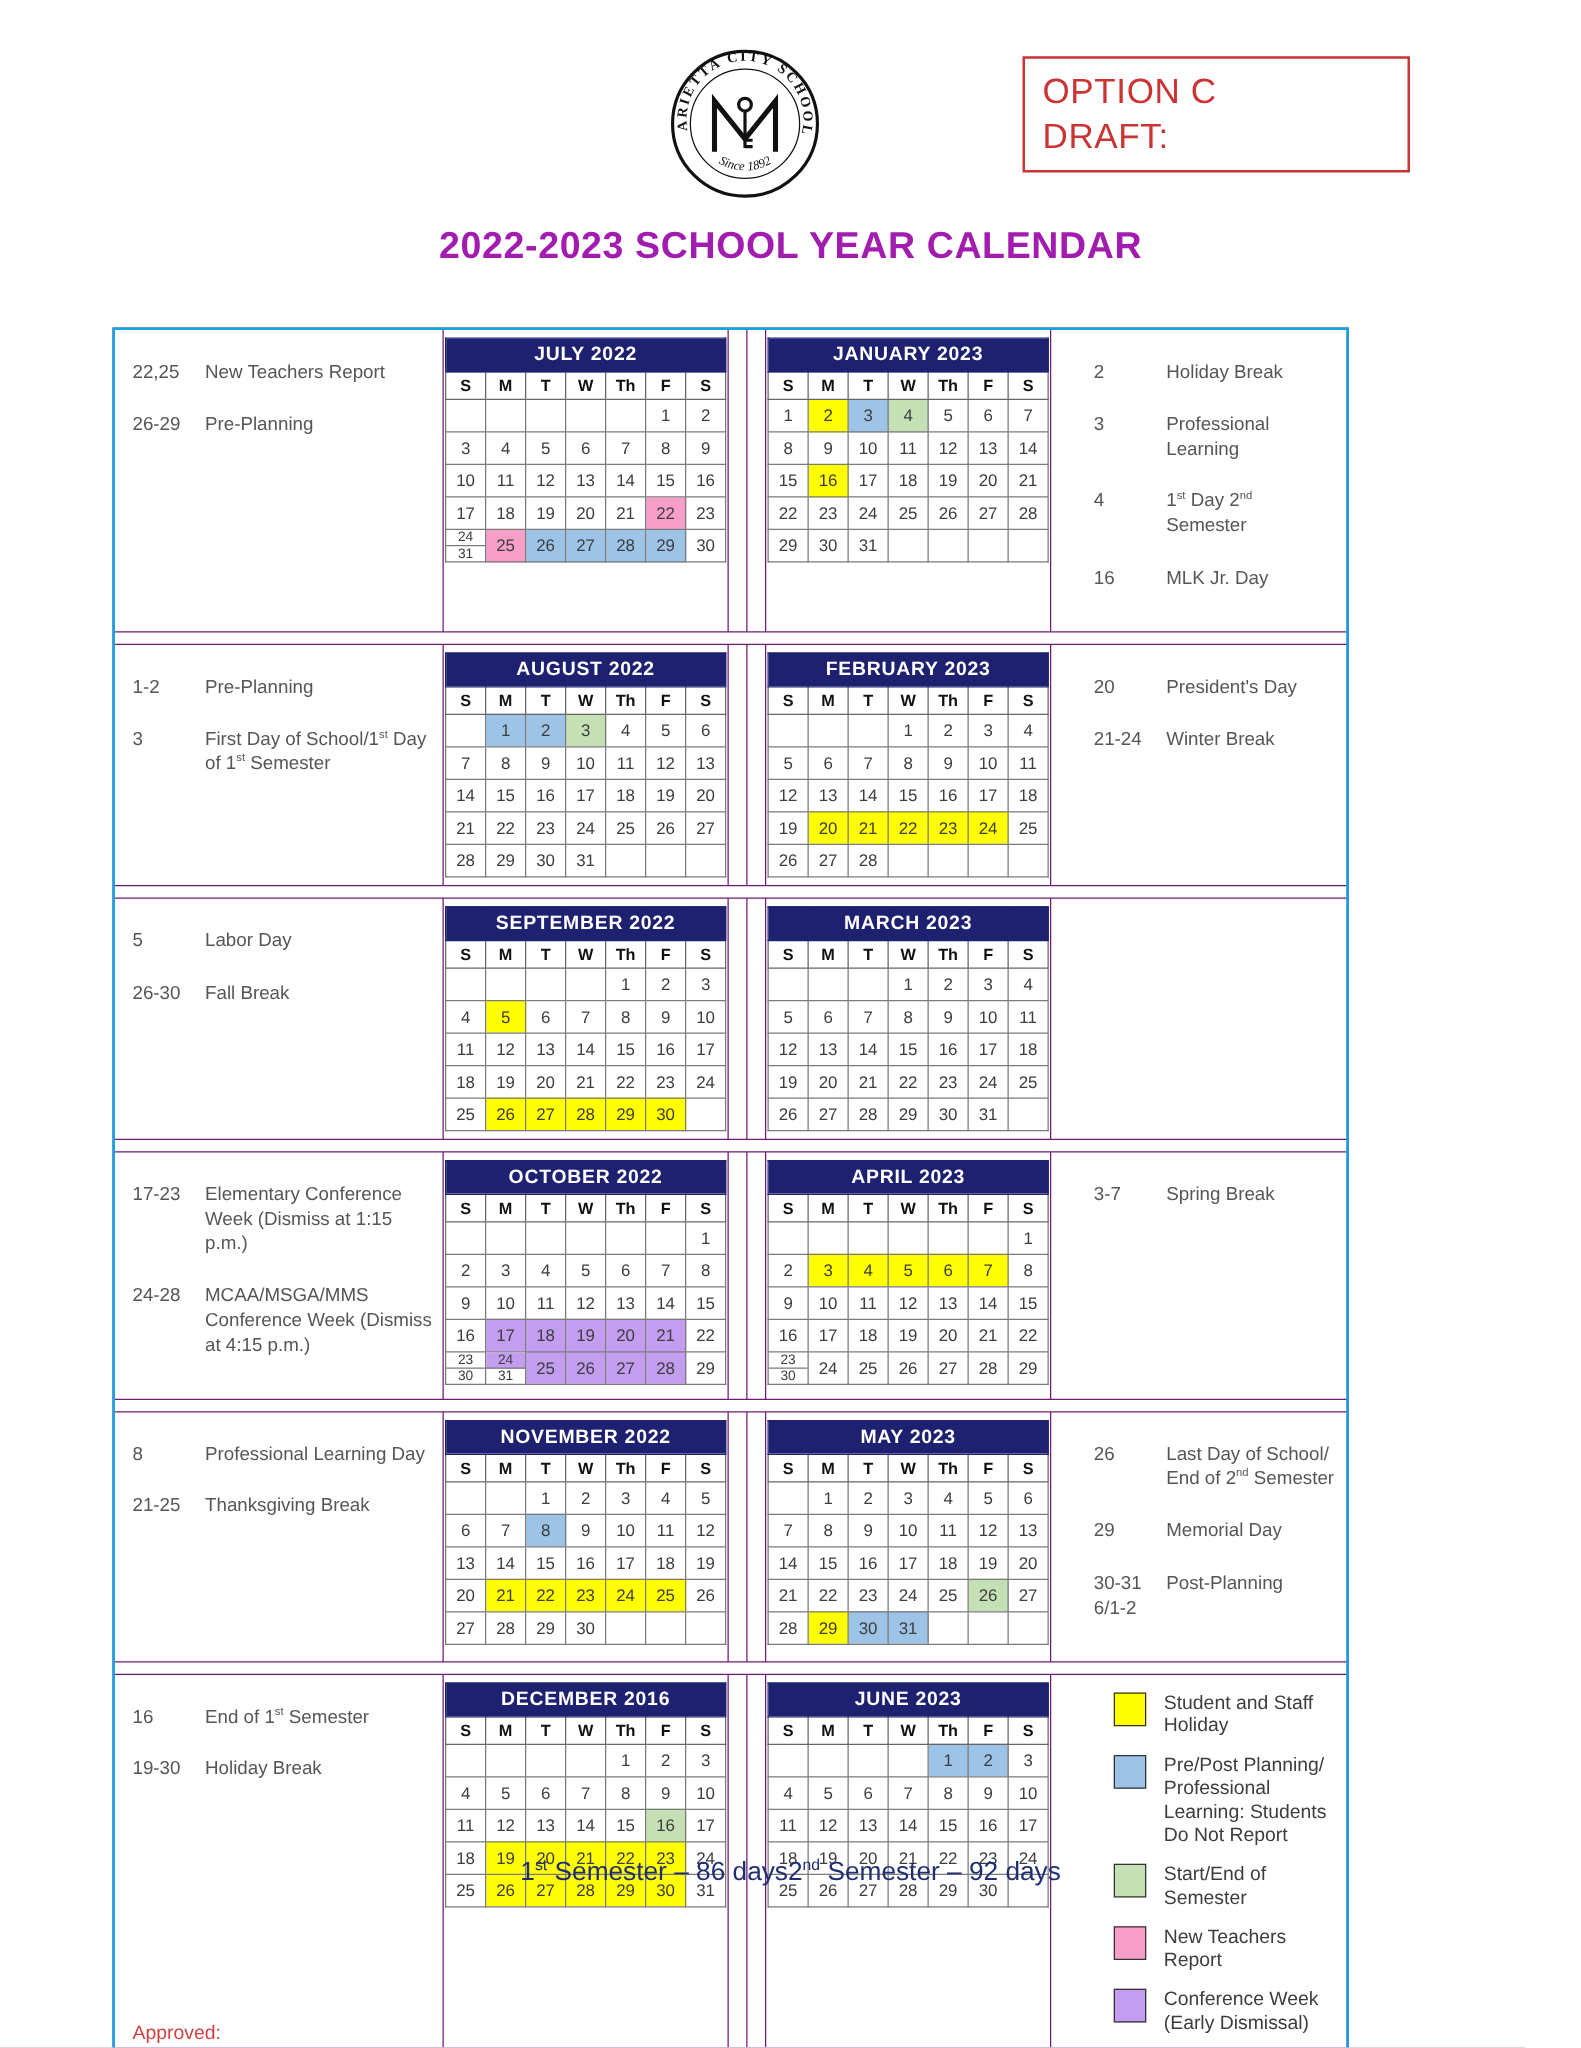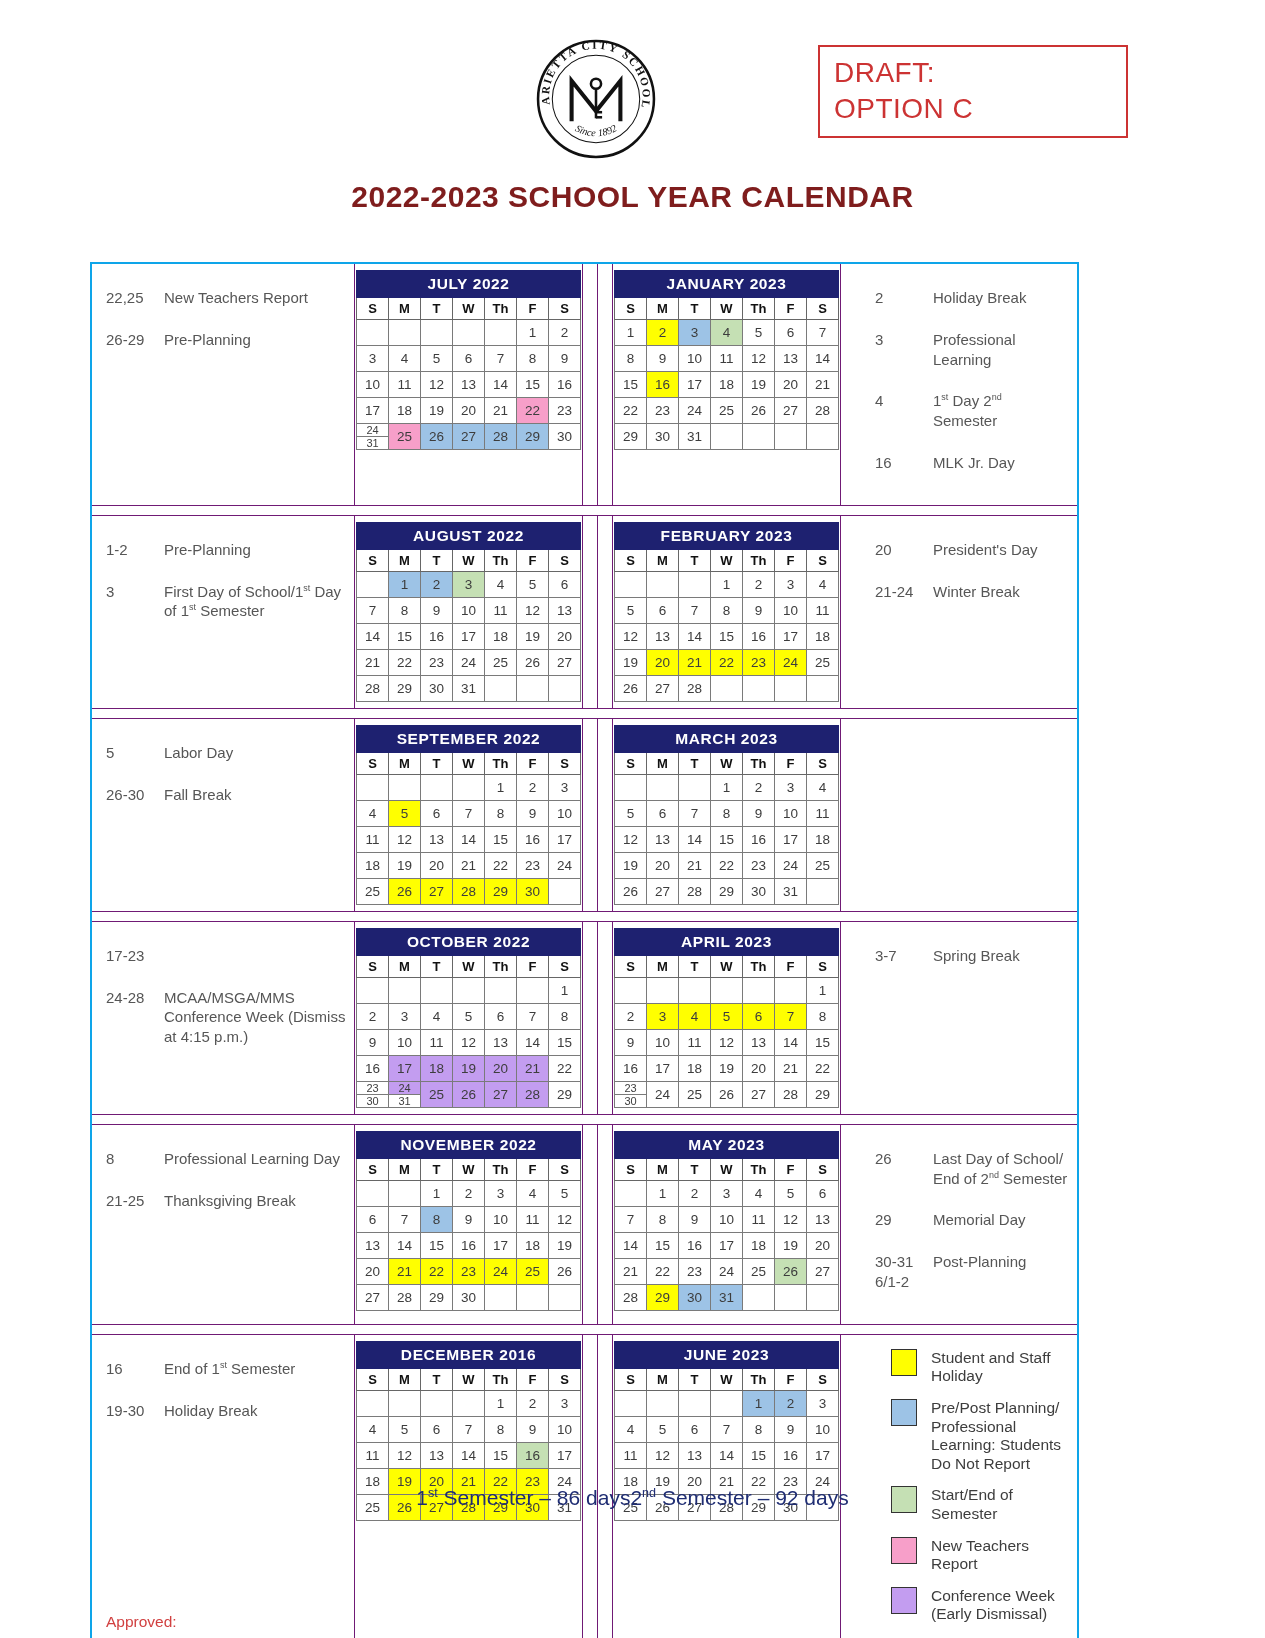--- a/index.html
+++ b/index.html
@@ -4,21 +4,21 @@
 <style>
   html,body{margin:0;padding:0;background:#fff;}
   body{width:1265px;height:1638px;font-family:"Liberation Sans",sans-serif;position:relative;}
   .page{position:relative;width:1265px;height:1638px;background:#fff;overflow:hidden;}
 
   
   .logo{position:absolute;left:535px;top:38px;width:122px;height:122px;}
   .draft-box{position:absolute;left:818px;top:45px;width:310px;box-sizing:border-box;
     border:2px solid #cc3333;padding:8px 14px;color:#cc3333;font-size:28px;line-height:1.3;letter-spacing:.5px;}
   .page-title{position:absolute;left:0;top:180px;width:100%;text-align:center;
-    font-size:30px;font-weight:800;color:#7f1d1d;letter-spacing:.5px;}
+    font-size:30px;font-weight:800;color:#a21caf;letter-spacing:.5px;}
 
   
   .cal-wrap{position:absolute;left:90px;top:262px;width:989px;box-sizing:border-box;
     background:#701a75;border:2px solid #0ea5e9;display:grid;
     grid-template-columns:262px 227px 14px 14px 227px 1fr;gap:1px;}
   .cell{background:#fff;}
   .spacer{grid-column:1 / -1;height:9px;background:#fff;}
   .gap{background:#fff;}
 
   
@@ -72,22 +72,22 @@
       </text>
       <path d="M36,82 V42 L60,72 L84,42 V82" fill="none" stroke="#111" stroke-width="4"></path>
       <circle cx="60" cy="45" r="5" fill="none" stroke="#111" stroke-width="2.5"></circle>
       <line x1="60" y1="50" x2="60" y2="79" stroke="#111" stroke-width="2.5"></line>
       <line x1="60" y1="73" x2="66" y2="73" stroke="#111" stroke-width="2.5"></line>
       <line x1="60" y1="78" x2="66" y2="78" stroke="#111" stroke-width="2.5"></line>
     </svg>
   </div>
 
   <div class="draft-box">
+    <div>OPTION C</div>
     <div>DRAFT:</div>
-    <div>OPTION C</div>
   </div>
 
   <div class="page-title">2022-2023 SCHOOL YEAR CALENDAR</div>
 
   <div class="cal-wrap">
 
     <div class="cell notes-cell notes-left">
         <div class="notes-list">
           <div class="note">
             <span class="note-range">22,25</span>
@@ -562,20 +562,21 @@
       </div>
     <div class="cell notes-cell notes-right">
         <div class="notes-list"></div>
       </div>
     <div class="cell spacer"></div>
 
     <div class="cell notes-cell notes-left">
         <div class="notes-list">
           <div class="note">
             <span class="note-range">17-23</span>
+            <span class="note-text">Elementary Conference Week (Dismiss at 1:15 p.m.)</span>
           </div>
           <div class="note">
             <span class="note-range">24-28</span>
             <span class="note-text">MCAA/MSGA/MMS Conference Week (Dismiss at 4:15 p.m.)</span>
           </div>
         </div>
       </div>
     <div class="cell cal-cell">
         <table class="month">
           <thead>

